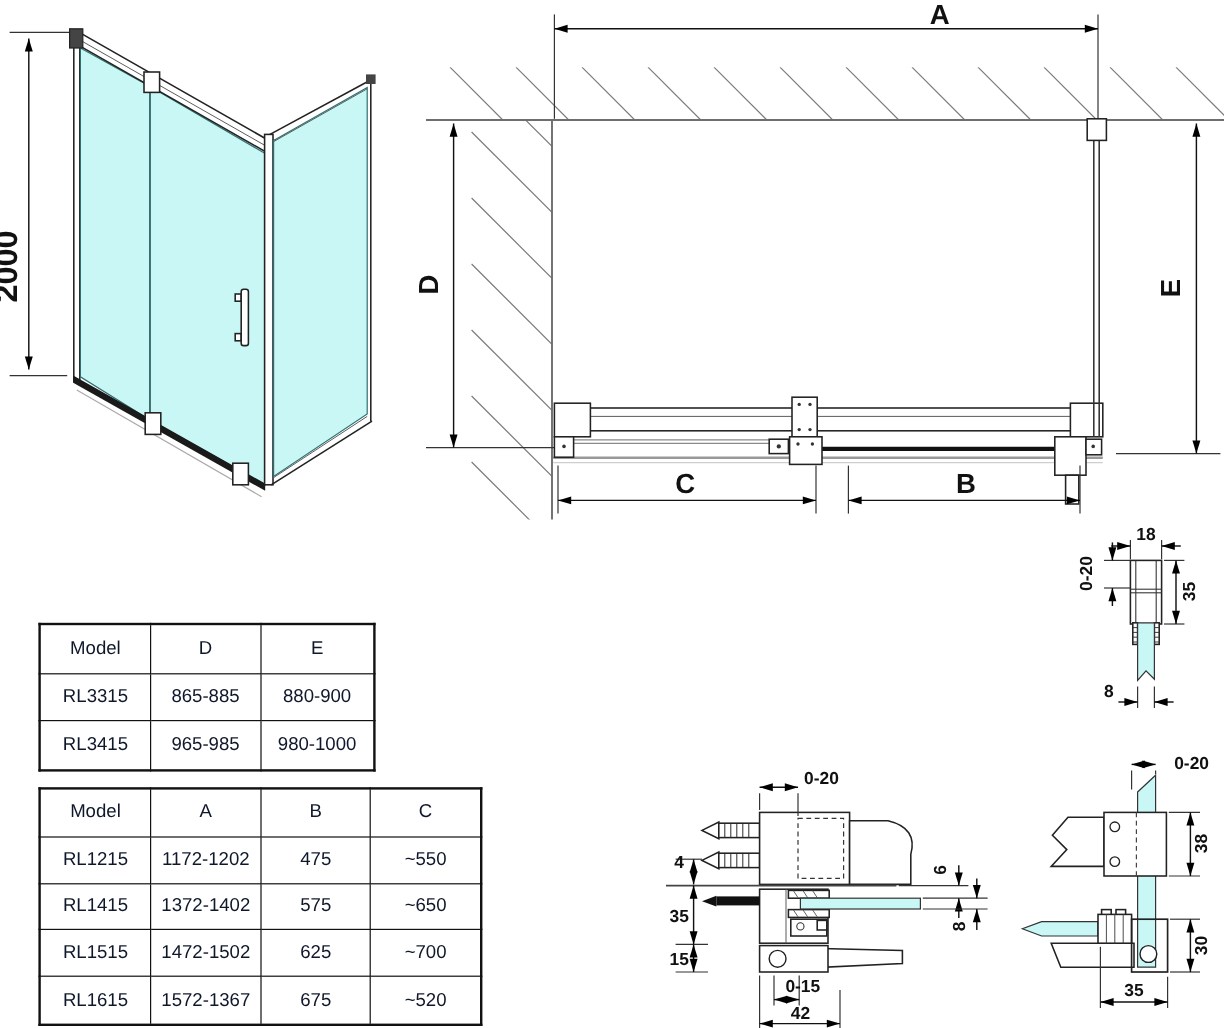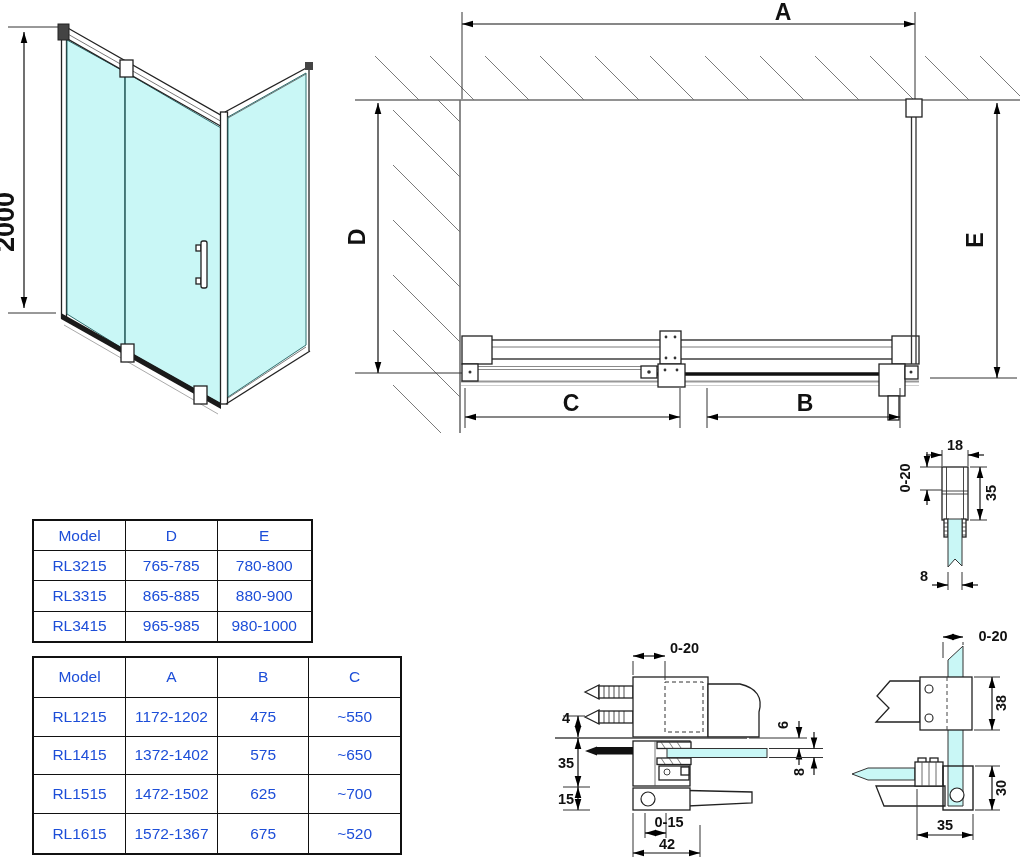--- a/index.html
+++ b/index.html
@@ -12,21 +12,21 @@
   text.dim{font-size:14.5px;}
   .dimline{stroke:#111;stroke-width:1.2;fill:none;}
   .extline{stroke:#333;stroke-width:1;fill:none;}
   .draw{stroke:#222;stroke-width:1.3;fill:#fff;}
   .thin{stroke:#555;stroke-width:.8;fill:none;}
   .wall{stroke:#6e6e6e;stroke-width:1.6;fill:none;}
   .hatch{stroke:#7a7a7a;stroke-width:1;fill:none;}
   .glass{fill:#c9f7f6;stroke:#2f6f6f;stroke-width:1;}
   .glass2{fill:#c9f7f6;stroke:#333;stroke-width:1;}
   table.spec{position:absolute;border-collapse:collapse;background:#fff;
-             font-size:15.5px;color:#1d4ed8;text-align:center;border:2.5px solid #111;}
+             font-size:15.5px;color:#0f172a;text-align:center;border:2.5px solid #111;}
   table.spec td,table.spec th{border:1.6px solid #111;font-weight:400;padding:0;}
   #tbl-de{left:32px;top:519px;width:281px;height:124px;}
   #tbl-abc{left:32px;top:656px;width:370px;height:199px;}
 </style>
 </head>
 <body>
 
 <div class="canvas">
 
 <svg width="0" height="0">
@@ -413,25 +413,20 @@
 </svg>
 
 <table class="spec" id="tbl-de">
   <tbody>
         <tr>
     <th style="width:92px">Model</th>
     <th style="width:92px">D</th>
     <th style="width:95px">E</th>
   </tr>
   <tr>
-    <td>RL3215</td>
-    <td>765-785</td>
-    <td>780-800</td>
-  </tr>
-  <tr>
     <td>RL3315</td>
     <td>865-885</td>
     <td>880-900</td>
   </tr>
   <tr>
     <td>RL3415</td>
     <td>965-985</td>
     <td>980-1000</td>
   </tr>
 </tbody>

